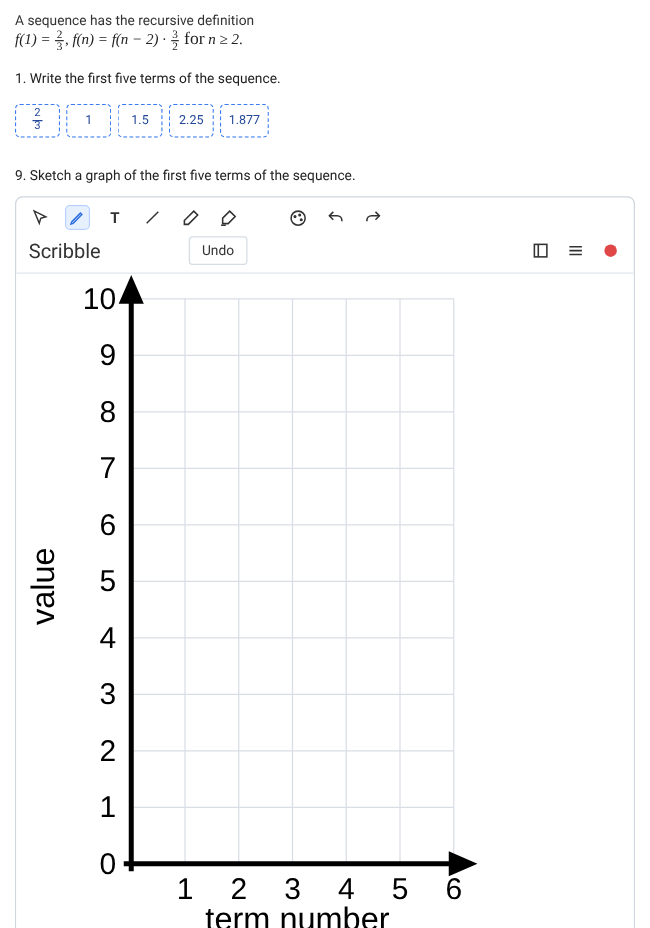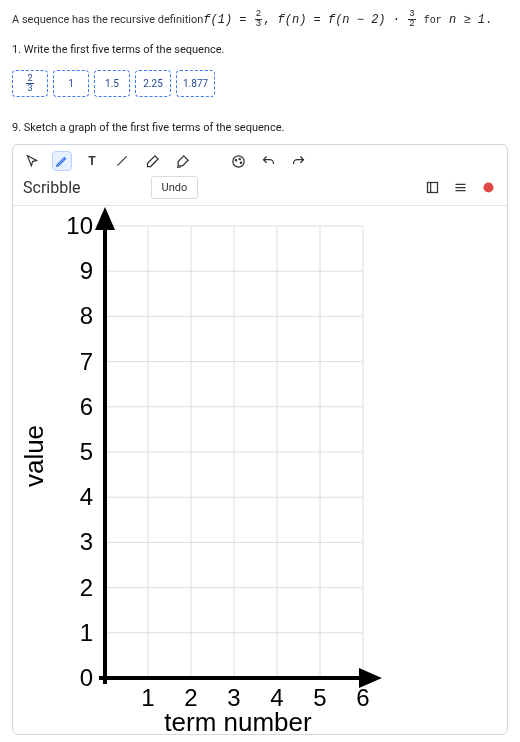--- a/index.html
+++ b/index.html
@@ -5,23 +5,23 @@
   html, body {
     margin: 0;
     padding: 0;
     width: 520px;
     font-family: -apple-system, BlinkMacSystemFont, "Segoe UI", Roboto, Arial, sans-serif;
     font-size: 11px;
     color: #222;
     background: #fff;
   }
   .wrap { padding: 10px 12px 0 12px; }
-  .intro { display: flex; flex-wrap: wrap; align-items: baseline; gap: 0; }
+  .intro { display: flex; flex-wrap: wrap; align-items: baseline; gap: 0; flex-direction: column; }
   .intro .pre { color: #333; }
-  .formula { font-family: Liberation Mono, monospace; font-style: italic; font-size: 12px; }
+  .formula { font-family: Liberation Serif, serif; font-style: italic; font-size: 12px; }
   .formula .op { font-style: normal; }
   .frac { display: inline-flex; flex-direction: column; align-items: center; font-style: normal; font-size: 9px; line-height: 1; vertical-align: middle; margin: 0 1px; }
   .frac .n { border-bottom: 1px solid #333; padding: 0 1px; }
   .frac .d { padding: 0 1px; }
   .line { margin-top: 14px; }
   .answers-row {
     display: flex;
     gap: 5px;
     margin-top: 14px;
     align-items: stretch;
@@ -117,22 +117,22 @@
       <span>f(1) =</span>
       <span class="frac">
           <span class="n">2</span>
           <span class="d">3</span>
         </span><span class="op">,</span>
       <span>f(n) = f(n − 2) ·</span>
       <span class="frac">
           <span class="n">3</span>
           <span class="d">2</span>
         </span>
-      <span class="op" style="font-style:normal; font-size:10px">for</span>
-      <span>n ≥ 1</span><span class="op">.</span>
+      <span class="op" style="font-style:normal; font-size:14px">for</span>
+      <span>n ≥ 2</span><span class="op">.</span>
     </span>
   </div>
 
   <div class="line">1. Write the first five terms of the sequence.</div>
 
   <div class="answers-row">
     <span class="answer-box fracbox">
       <span class="frac">
           <span class="n">2</span>
           <span class="d">3</span>

